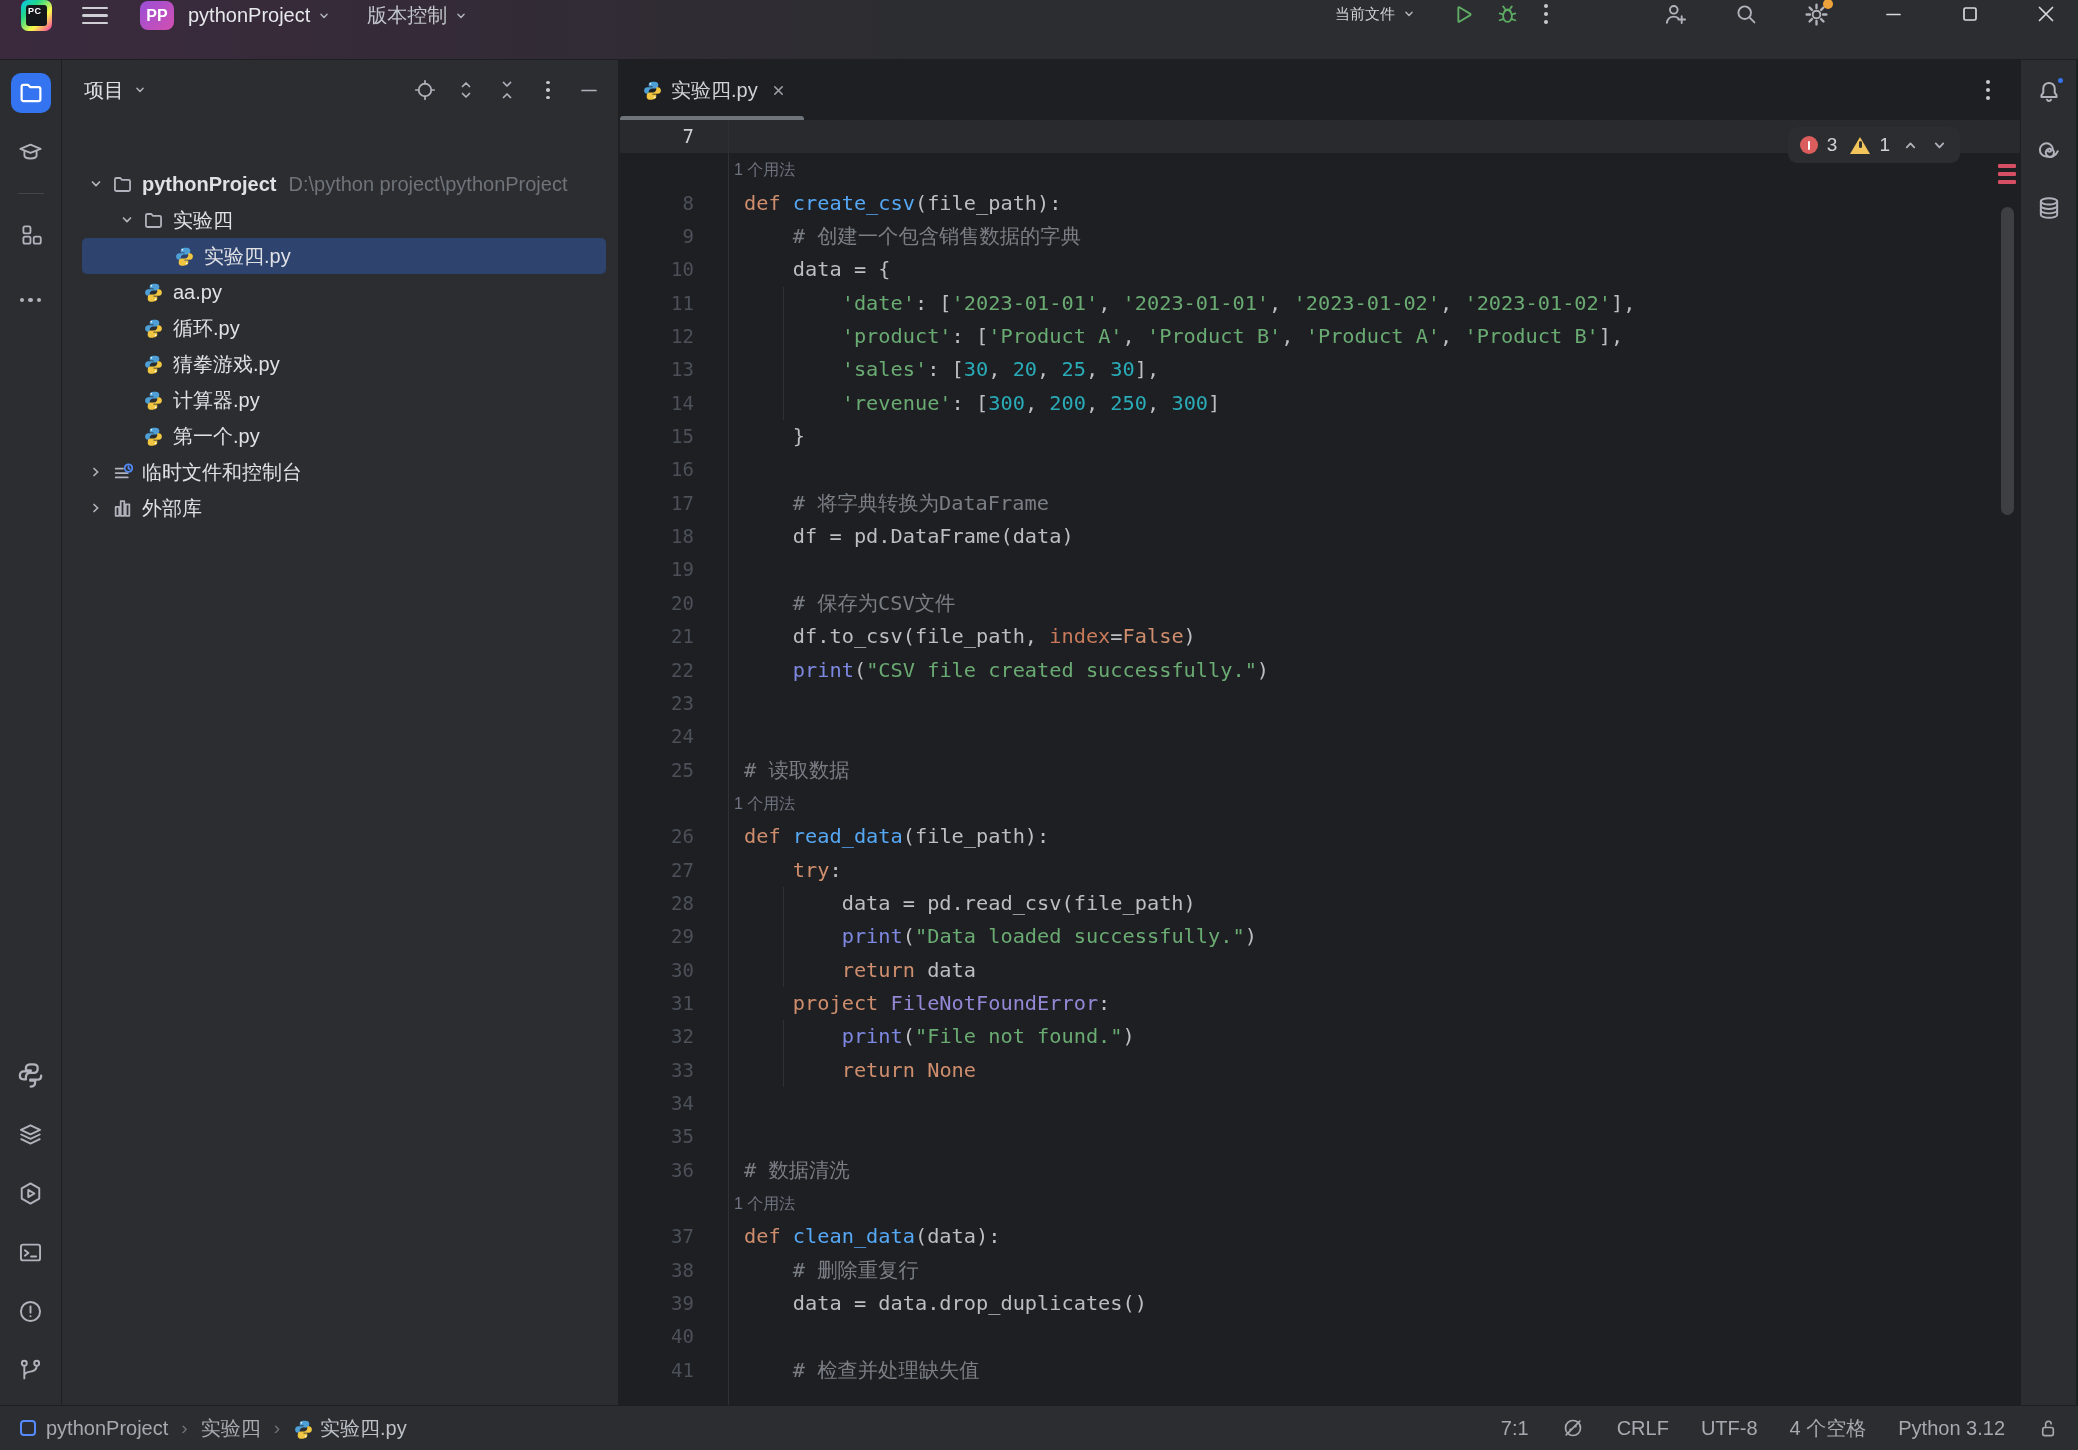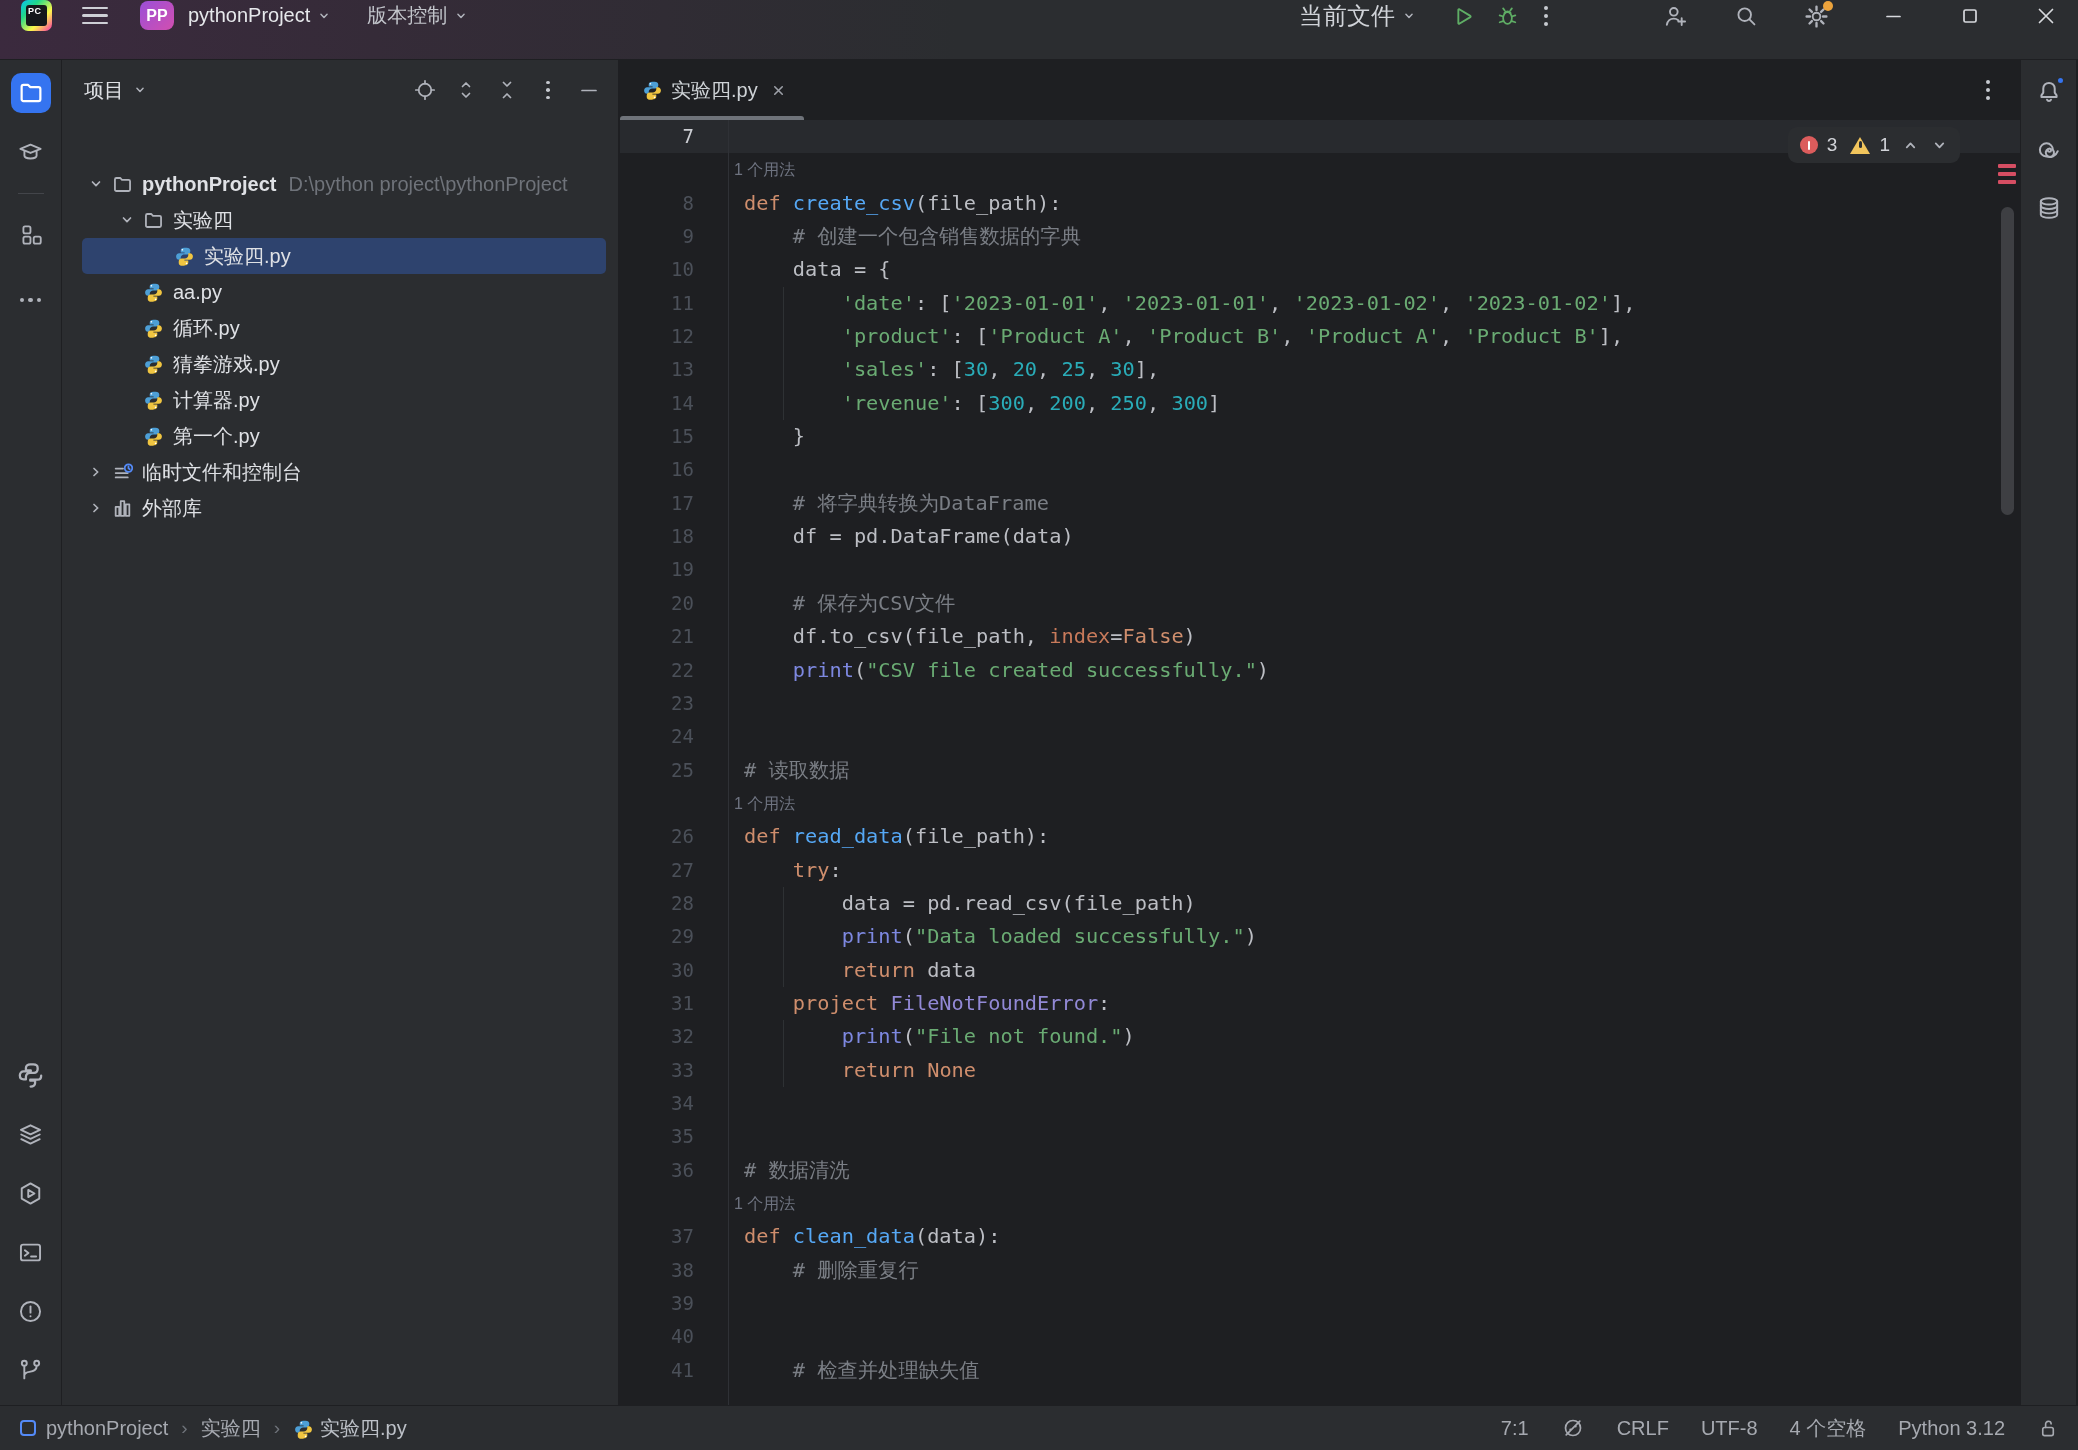--- a/index.html
+++ b/index.html
@@ -20,21 +20,21 @@
   .burger { width:26px; margin-left:30px; cursor:pointer; }
   .burger div { height:2.4px; background:#CED0D6; border-radius:2px; margin:5.4px 0; }
   .pp-chip { width:34px; height:29px; margin-left:32px; border-radius:8px; color:#fff;
     background:linear-gradient(135deg,#9A4FD8,#D24FB0); font-weight:bold; font-size:16px;
     display:flex; align-items:center; justify-content:center; }
   .tb-item { display:flex; align-items:center; gap:7px; color:#E6E8EB; font-size:20px; margin-left:14px; cursor:pointer;}
   .tb-item.dim { color:#C2C5CB; margin-left:36px; }
   .chev { width:14px; height:14px; }
   .tb-right { margin-left:auto; display:flex; align-items:center; }
   .tb-btn { display:flex; align-items:center; justify-content:center; cursor:pointer; }
-  .run-cfg { display:flex; align-items:center; gap:7px; color:#D0D3D8; font-size:24px; }
+  .run-cfg { display:flex; align-items:center; gap:7px; color:#D0D3D8; font-size:15px; }
   .kebab { display:flex; flex-direction:column; gap:4px; padding:4px;}
   .kebab i { width:4px; height:4px; border-radius:50%; background:#C7CAD0; }
   .win-btn svg { stroke:#D7D9DD; }
 
   
   .main { display:flex; height:1345px; }
   .left-rail { width:62px; background:#2B2D30; border-right:1px solid #1E1F22;
     display:flex; flex-direction:column; align-items:center; padding:13px 0 15px 0; }
   .rail-btn { width:40px; height:40px; border-radius:10px; display:flex; align-items:center;
     justify-content:center; margin-bottom:19px; cursor:pointer; }
@@ -489,21 +489,21 @@
           <div class="crow"><span class="ln">30</span><div class="guide" style="left: 162.92px;"></div><span class="ct">        <span class="tok-k">return</span><span class="tok-t"> data</span></span></div>
           <div class="crow"><span class="ln">31</span><span class="ct">    <span class="tok-k">project </span><span class="tok-e">FileNotFoundError</span><span class="tok-t">:</span></span></div>
           <div class="crow"><span class="ln">32</span><div class="guide" style="left: 162.92px;"></div><span class="ct">        <span class="tok-p">print</span><span class="tok-t">(</span><span class="tok-s">"File not found."</span><span class="tok-t">)</span></span></div>
           <div class="crow"><span class="ln">33</span><div class="guide" style="left: 162.92px;"></div><span class="ct">        <span class="tok-k">return </span><span class="tok-k">None</span></span></div>
           <div class="crow"><span class="ln">34</span><span class="ct"></span></div>
           <div class="crow"><span class="ln">35</span><span class="ct"></span></div>
           <div class="crow"><span class="ln">36</span><span class="ct"><span class="tok-c"># 数据清洗</span></span></div>
           <div class="crow"><span class="ln"></span><span class="hint">1 个用法</span></div>
           <div class="crow"><span class="ln">37</span><span class="ct"><span class="tok-k">def </span><span class="tok-f">clean_data</span><span class="tok-t">(data):</span></span></div>
           <div class="crow"><span class="ln">38</span><span class="ct">    <span class="tok-c"># 删除重复行</span></span></div>
-          <div class="crow"><span class="ln">39</span></div>
+          <div class="crow"><span class="ln">39</span><span class="ct">    <span class="tok-t">data = data.drop_duplicates()</span></span></div>
           <div class="crow"><span class="ln">40</span><span class="ct"></span></div>
           <div class="crow"><span class="ln">41</span><span class="ct">    <span class="tok-c"># 检查并处理缺失值</span></span></div>
         </div>
       <div class="gutter-border"></div>
 
       <div class="inspect-widget">
         <span class="err-ico">
             <i></i>
           </span>
         <span class="iw-num">3</span>

